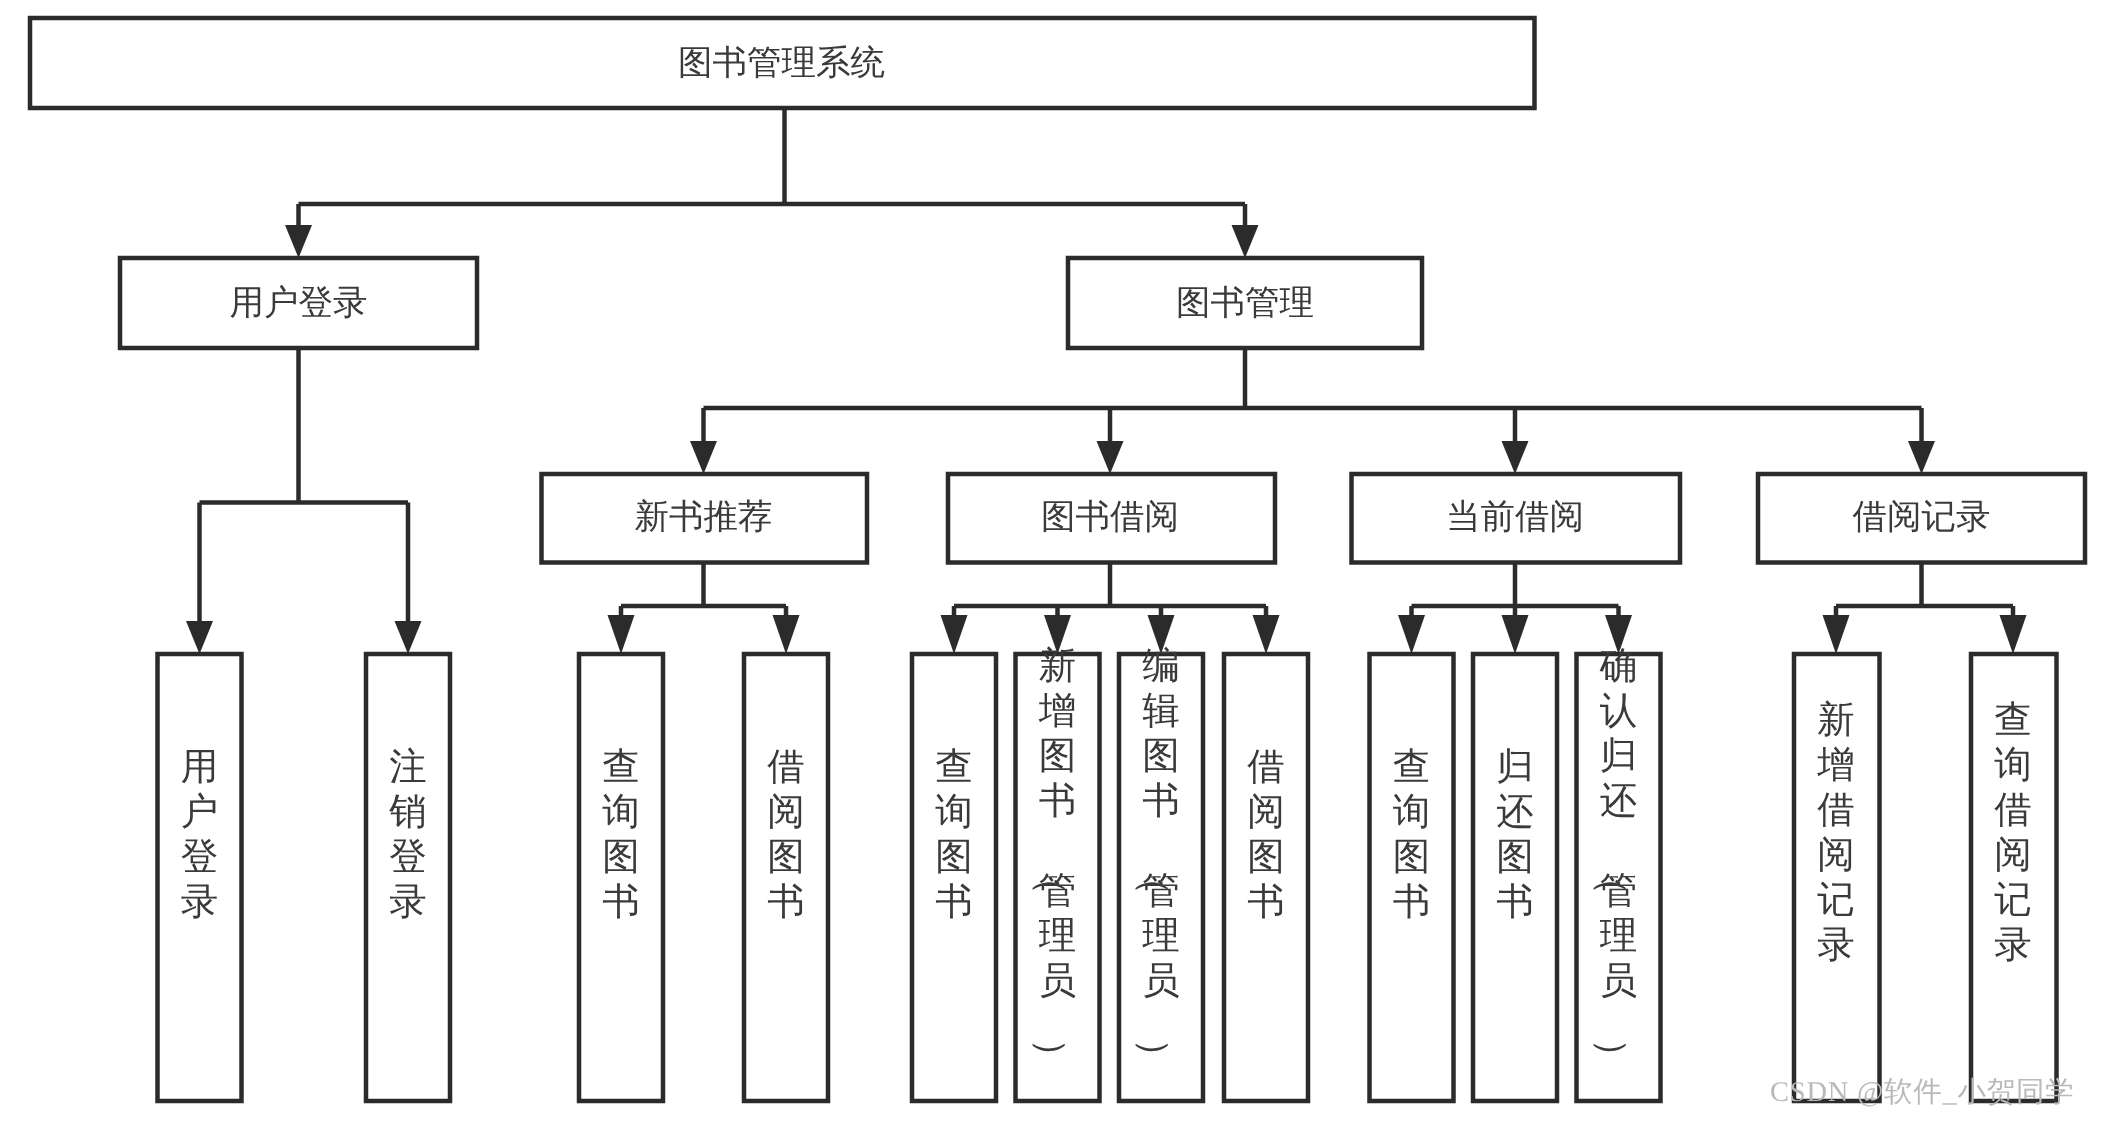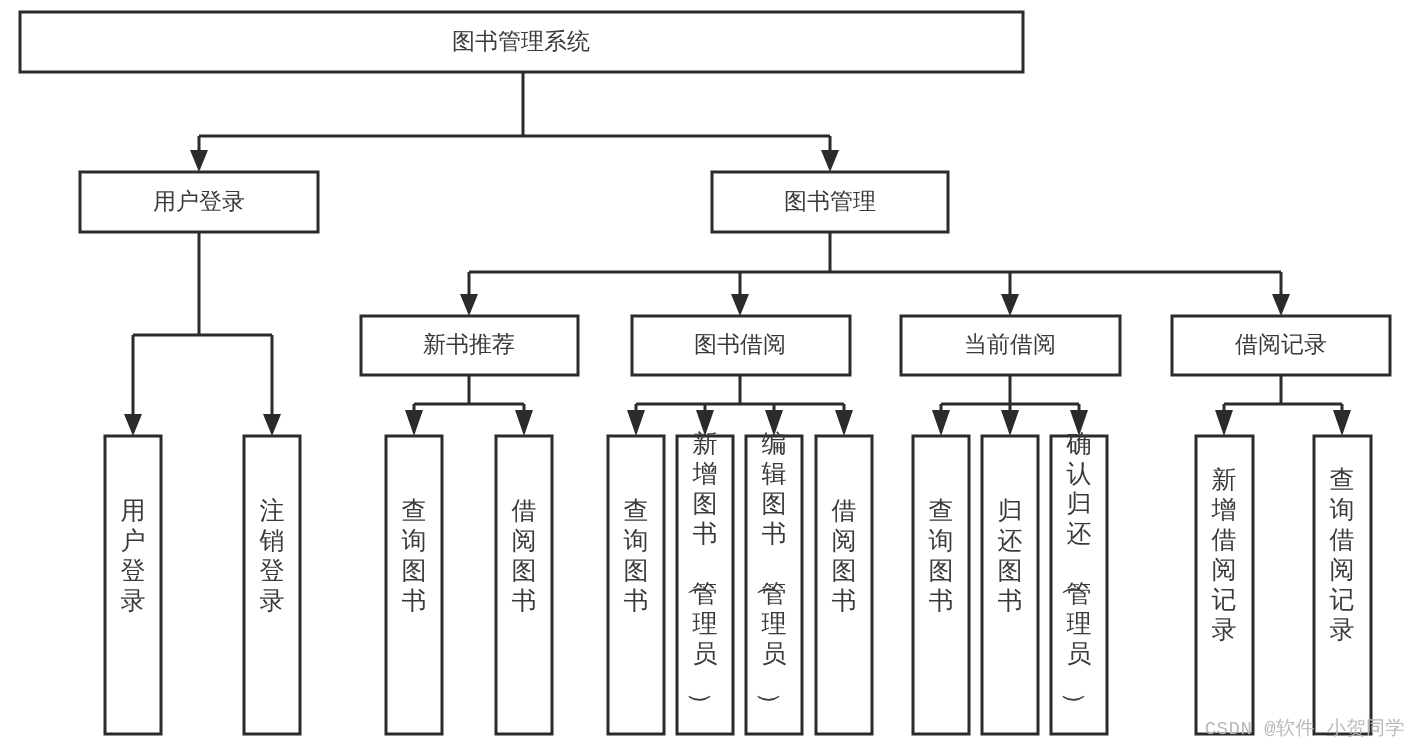--- a/index.html
+++ b/index.html
@@ -48,23 +48,23 @@
     dominant-baseline: middle;
   }
   .node-label-vertical {
     fill: #3a3a3a;
     font-family: "Liberation Sans", "DejaVu Sans", sans-serif;
     font-size: 25px;
     text-anchor: middle;
   }
   .watermark {
     position: absolute;
-    right: 0;
+    right: 22px;
     bottom: 6px;
-    font-family: Liberation Mono, monospace;
+    font-family: Liberation Serif, serif;
     font-size: 19px;
     color: #b9b9b9;
     letter-spacing: 0.5px;
     white-space: nowrap;
     pointer-events: none;
   }
 </style>
 </head>
 <body>
 

